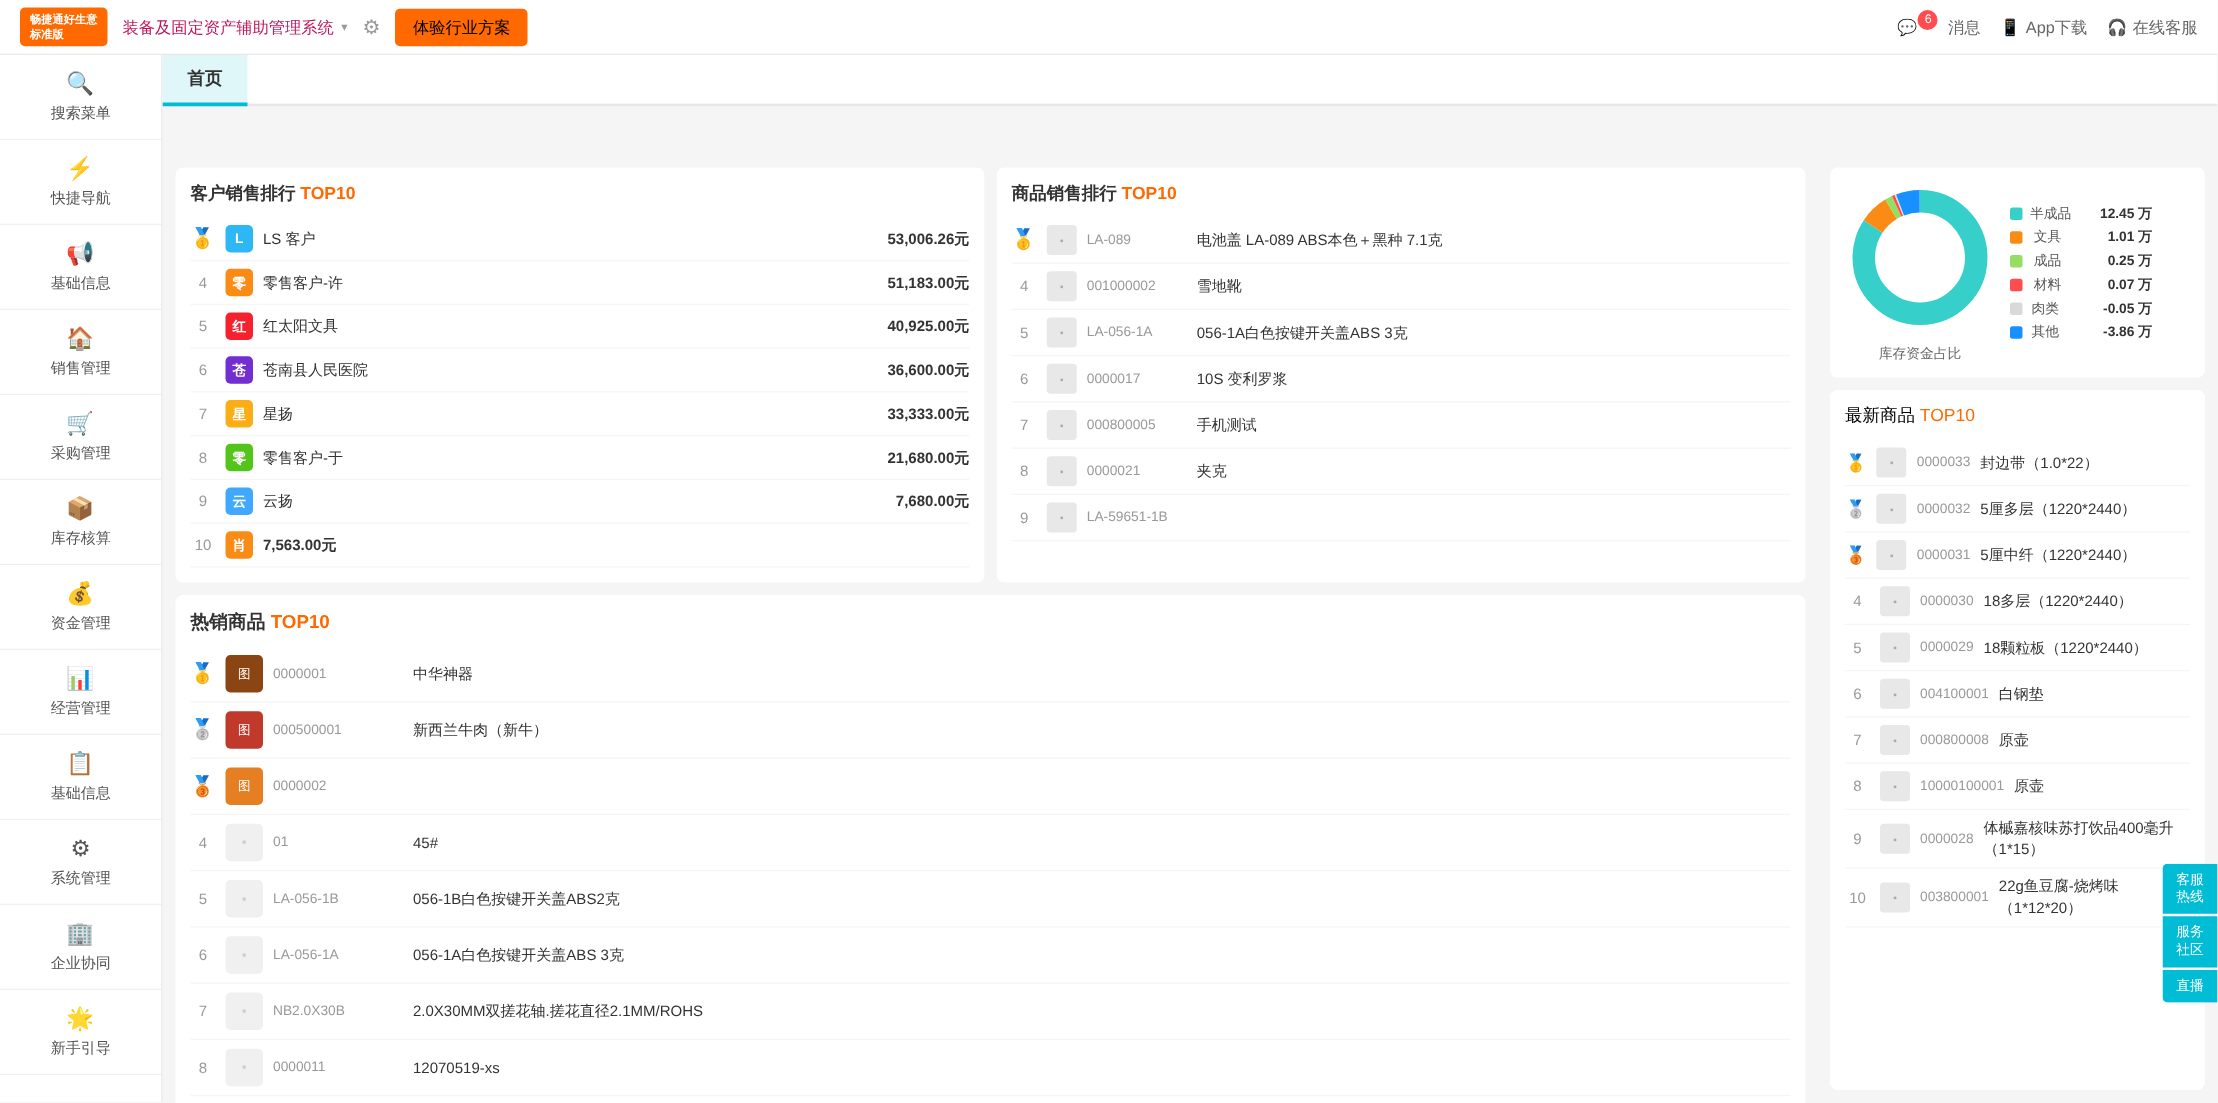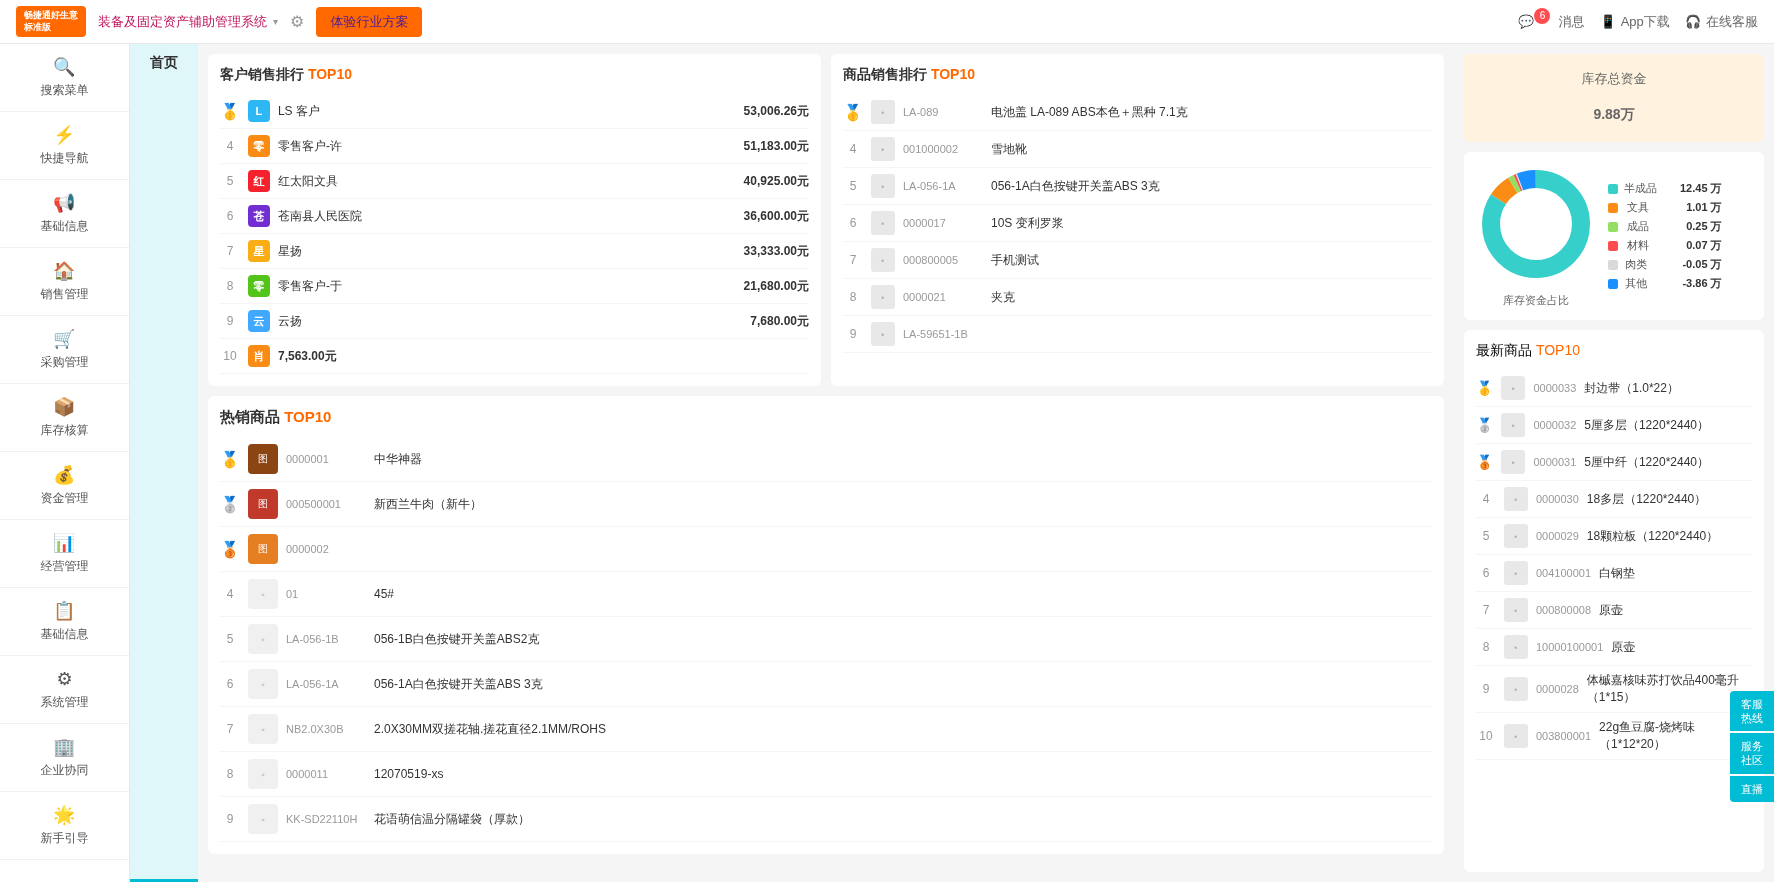--- a/index.html
+++ b/index.html
@@ -35,21 +35,21 @@
       cursor: pointer;
     }
     .topbar-system-name {
       font-size: 13px;
       color: #be185d;
     }
     .topbar-chevron { color: #999; font-size: 10px; }
     .topbar-gear { color: #999; font-size: 16px; cursor: pointer; }
     .topbar-btn {
       background: #ff6900;
-      color: #4c1d95;
+      color: #000000;
       border: none;
       padding: 6px 14px;
       border-radius: 4px;
       cursor: pointer;
       font-size: 13px;
     }
     .topbar-right {
       margin-left: auto;
       display: flex;
       align-items: center;
@@ -106,21 +106,22 @@
       gap: 4px;
       border-bottom: 1px solid #f0f0f0;
     }
     .sidebar-icon { font-size: 18px; }
 
     
     .content-area {
       flex: 1;
       overflow-y: auto;
       display: flex;
-      flex-direction: row;
+      flex-direction: column;
+      gap: 39px;
     }
 
     
     .nav-tabs {
       background: #fff;
       border-bottom: 2px solid #e8e8e8;
       display: flex;
       flex-shrink: 0;
     }
     .nav-tab {
@@ -240,21 +241,21 @@
       height: 30px;
       border-radius: 4px;
       display: flex;
       align-items: center;
       justify-content: center;
       font-size: 10px;
       color: #fff;
       flex-shrink: 0;
     }
     .hot-code { color: #999; font-size: 11px; width: 80px; flex-shrink: 0; }
-    .hot-name { flex: 1; color: #333; font-size: 12px; overflow: hidden; white-space: nowrap; text-overflow: ellipsis; }
+    .hot-name { flex: 1; color: #333; font-size: 12px; overflow: hidden; white-space: nowrap; text-overflow: ellipsis; margin-left: 24px; }
 
     
     .right-panel {
       width: 320px;
       flex-shrink: 0;
       background: #f5f5f5;
       display: flex;
       flex-direction: column;
       overflow-y: auto;
       padding: 10px;
@@ -607,26 +608,20 @@
               <div class="hot-img">▪</div>
               <span class="hot-code">KK-SD22110H</span>
               <span class="hot-name">花语萌信温分隔罐袋（厚款）</span>
             </div>
           </div>
         </div>
       </div>
 
       <div class="right-panel">
 
-        <div class="stock-card">
-          <div class="stock-title">库存总资金</div>
-          <div class="stock-amount">
-            <span>9.88</span><span>万</span>
-          </div>
-        </div>
 
         <div class="donut-container">
           <div>
             <svg class="donut-svg" width="120" height="120" viewBox="0 0 120 120">
 
               <circle cx="60" cy="60" r="45" fill="none" stroke="#36cfc9" stroke-width="18" stroke-dasharray="238 44" stroke-dashoffset="0" transform="rotate(-90 60 60)"></circle>
 
               <circle cx="60" cy="60" r="45" fill="none" stroke="#fa8c16" stroke-width="18" stroke-dasharray="20 262" stroke-dashoffset="-238" transform="rotate(-90 60 60)"></circle>
 
               <circle cx="60" cy="60" r="45" fill="none" stroke="#95de64" stroke-width="18" stroke-dasharray="5 277" stroke-dashoffset="-258" transform="rotate(-90 60 60)"></circle>

